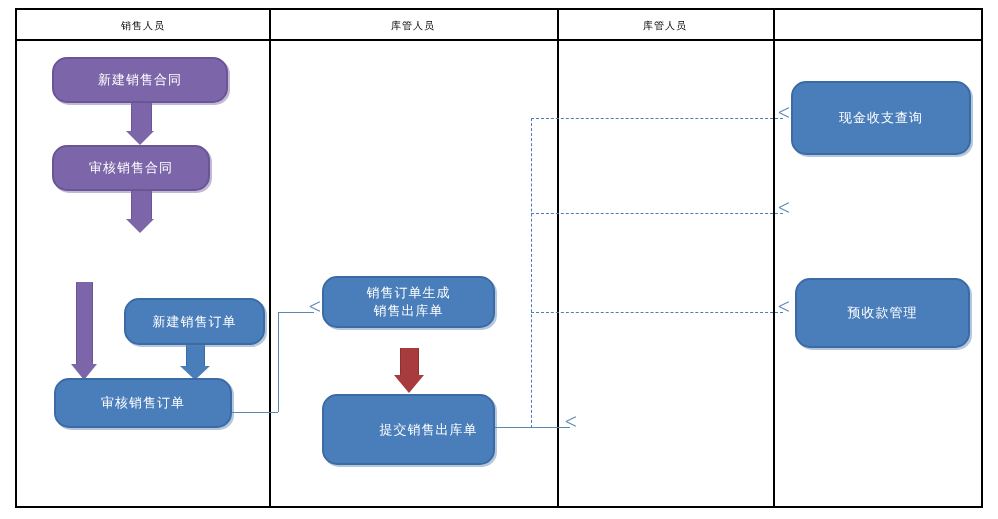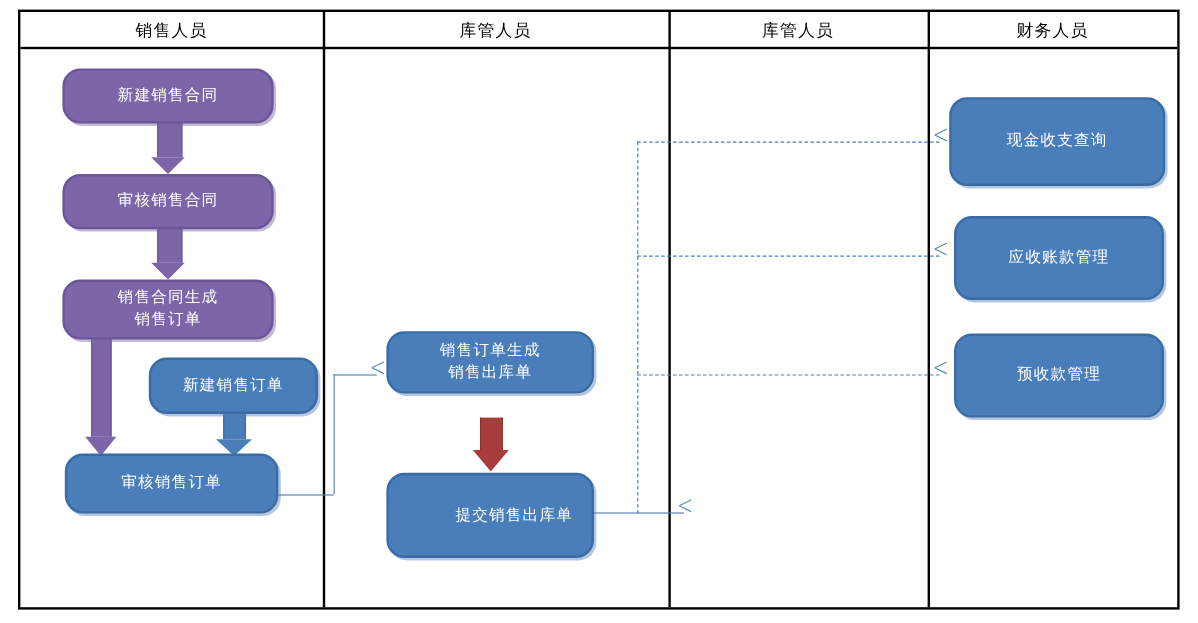--- a/index.html
+++ b/index.html
@@ -5,21 +5,21 @@
   html,body{margin:0;padding:0;background:#ffffff;}
   body{font-family:"DejaVu Sans","Liberation Sans",sans-serif;}
   #canvas{position:relative;width:998px;height:519px;background:#ffffff;overflow:hidden;}
 
   
   .lane-table{position:absolute;left:15px;top:8px;width:968px;height:500px;
               border:2px solid #000;box-sizing:border-box;}
   .lane-header-row{position:absolute;left:0;top:0;width:100%;height:31px;
                    border-bottom:2px solid #000;box-sizing:border-box;}
   .lane-header{position:absolute;top:0;height:31px;display:flex;align-items:center;
-               justify-content:center;font-size:14px;color:#000;letter-spacing:1px;}
+               justify-content:center;font-size:10px;color:#000;letter-spacing:1px;}
   .lane-divider{position:absolute;top:0;width:0;height:100%;border-left:2px solid #000;}
 
   
   .node{position:absolute;box-sizing:border-box;display:flex;align-items:center;
         justify-content:center;text-align:center;color:#ffffff;font-size:13px;
         line-height:1.35;letter-spacing:1px;white-space:pre-line;border-radius:15px;}
   .node.purple{background:#7c66a9;border:2px solid #6a5596;
                box-shadow:2px 2px 0 rgba(120,100,160,.45);}
   .node.blue{background:#4a7ebb;border:2px solid #3b6ba5;
              box-shadow:2px 2px 0 rgba(90,130,180,.45);}
@@ -46,23 +46,20 @@
     <div class="lane-header-row"></div>
 
     <div class="lane-header" style="left:0;width:252px;">
       <span>销售人员</span>
     </div>
     <div class="lane-header" style="left:252px;width:288px;">
       <span>库管人员</span>
     </div>
     <div class="lane-header" style="left:540px;width:216px;">
       <span>库管人员</span>
-    </div>
-    <div class="lane-header" style="left:756px;width:208px;">
-      <span>财务人员</span>
     </div>
 
     <div class="lane-divider" style="left:252px;"></div>
     <div class="lane-divider" style="left:540px;"></div>
     <div class="lane-divider" style="left:756px;"></div>
   </div>
 
   <div class="conn-h" style="left:232px;top:412px;width:46px;"></div>
   <div class="conn-v" style="left:278px;top:312px;height:100px;"></div>
   <div class="conn-h" style="left:278px;top:312px;width:36px;"></div>
@@ -107,34 +104,31 @@
        border-top:14px solid #4a7ebb;"></div>
 
   <div class="arrow-shaft" style="left:400px;top:348px;width:17px;height:27px;
        background:#a83c3c;border-left:1px solid #8e3030;border-right:1px solid #8e3030;"></div>
   <div class="arrow-head" style="left:394px;top:375px;
        border-left:15px solid transparent;border-right:15px solid transparent;
        border-top:18px solid #a83c3c;"></div>
 
   <div class="node purple" style="left:52px;top:57px;width:176px;height:46px;">新建销售合同</div>
 
-  <div class="node purple" style="left:52px;top:145px;width:176px;height:46px;">审核销售合同</div>
+  <div class="node purple" style="left:52px;top:145px;width:158px;height:46px;">审核销售合同</div>
 
-  <div class="node purple" style="left:52px;top:233px;width:176px;height:50px;">销售合同生成
-销售订单</div>
 
   <div class="node blue" style="left:124px;top:298px;width:141px;height:47px;">新建销售订单</div>
 
   <div class="node blue" style="left:54px;top:378px;width:178px;height:50px;">审核销售订单</div>
 
   <div class="node blue" style="left:322px;top:276px;width:173px;height:52px;">销售订单生成
 销售出库单</div>
 
   <div class="node blue" style="left:322px;top:394px;width:173px;height:71px;padding-left:40px;">提交销售出库单</div>
 
 
   <div class="node blue" style="left:791px;top:81px;width:180px;height:74px;">现金收支查询</div>
 
-  <div class="node blue" style="left:795px;top:180px;width:175px;height:70px;">应收账款管理</div>
 
   <div class="node blue" style="left:795px;top:278px;width:175px;height:70px;">预收款管理</div>
 
 </div>
 
 </body></html>

